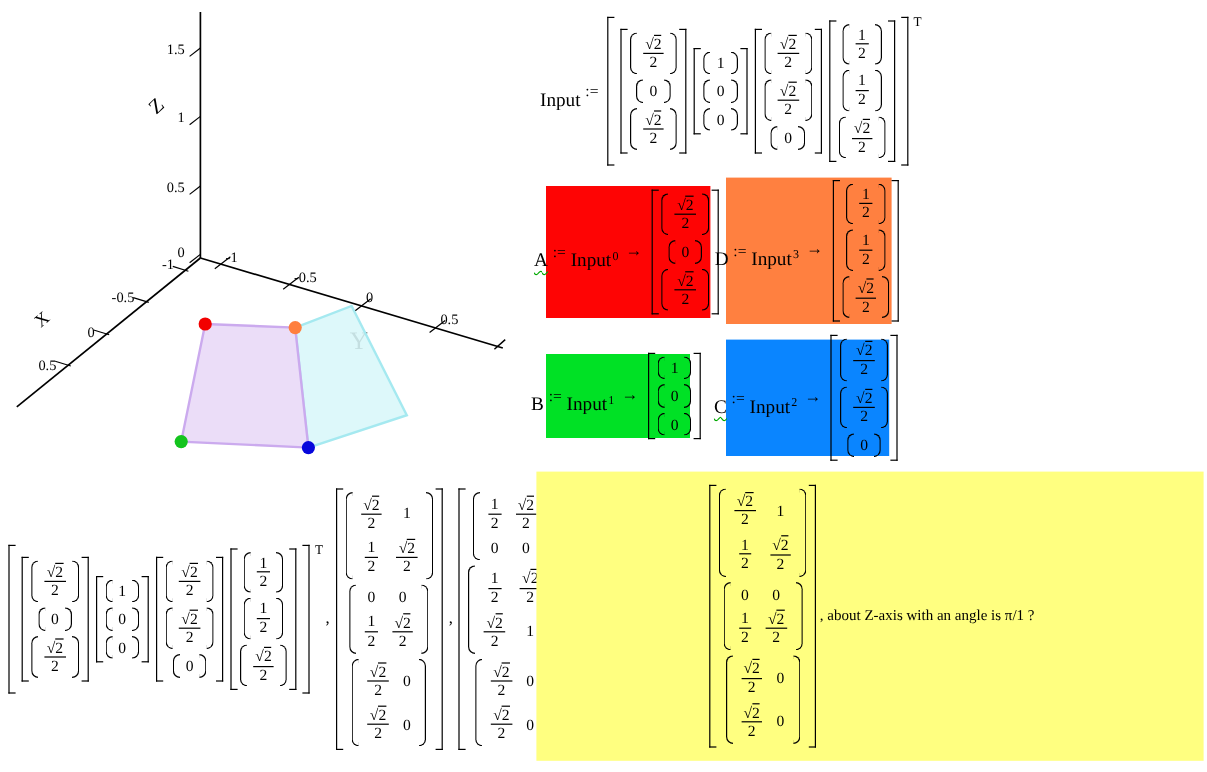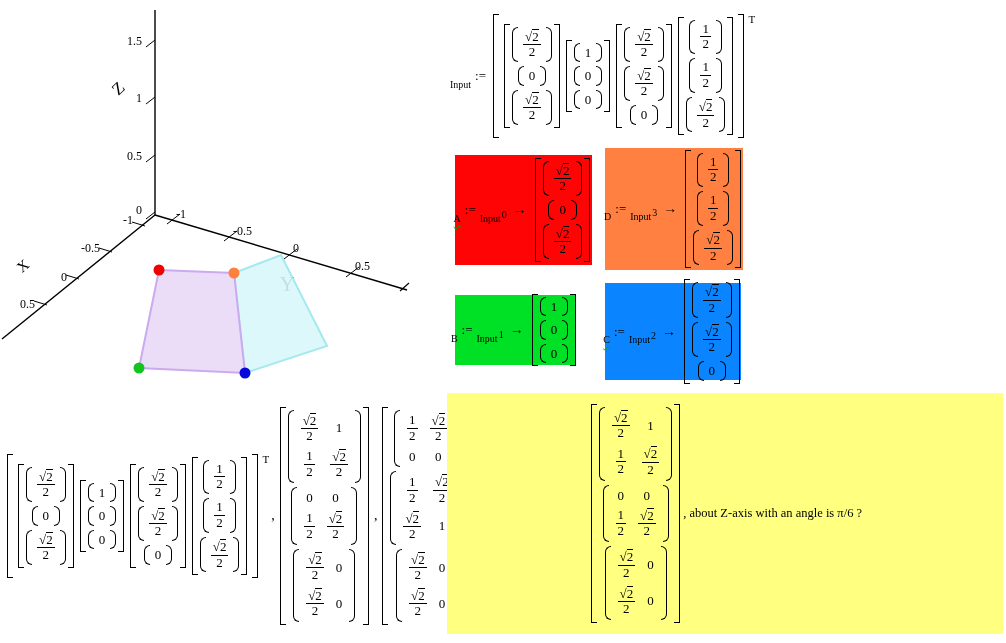--- a/index.html
+++ b/index.html
@@ -23,36 +23,36 @@
   .tk{font-size:13px;line-height:1.2;}
   .frac{display:inline-flex;flex-direction:column;align-items:center;font-size:13px;line-height:1.15;}
   .num{border-bottom:1px solid #000;padding:0 2px;display:inline-flex;align-items:flex-end;}
   .den{padding:0 2px;}
   .rad{line-height:1.1;}
   .ovl{border-top:1px solid #000;line-height:1.1;}
   .g2{display:grid;grid-template-columns:auto auto;gap:5px 12px;align-items:center;justify-items:center;padding:1px 2px;}
   .sup{font-size:11px;align-self:flex-start;margin:-1px 0 0 1px;}
   .subsc{font-size:10px;position:relative;top:4px;margin:0 1px;}
   .asn{margin:0 4px;font-size:13px;}
-  .lbl{font-size:10px;margin-top:16px;}
+  .lbl{font-size:16px;margin-top:16px;}
   .arrow{margin:0 5px;font-size:14px;}
   .comma{font-size:14px;margin:0 2px;align-self:center;}
   .defbox{position:absolute;display:flex;align-items:center;justify-content:center;font-size:13px;}
   .sq-un{text-decoration:underline;text-decoration-style:wavy;text-decoration-color:#00a800;
          text-decoration-thickness:1px;text-underline-offset:3px;}
   #question-box{position:absolute;display:flex;align-items:center;justify-content:center;
                 font-size:12.5px;white-space:nowrap;}
   #input-region{display:flex;align-items:center;}
   #bottom-expr{display:flex;align-items:center;}
   svg text{font-family:"Liberation Serif",serif;}
 </style>
 </head>
 <body>
 
-<div class="abs" style="left:0;top:0;width:440px;height:400px;">
+<div class="abs" style="left:12px;top:0;width:440px;height:400px;">
 <svg width="440" height="400" viewBox="0 0 440 400">
 
   <line x1="155" y1="10" x2="155" y2="215" stroke-width="1.4" stroke="#000000"></line>
   <line x1="155" y1="215" x2="2" y2="339" stroke-width="1.4" stroke="#000000"></line>
   <line x1="155" y1="215" x2="407" y2="290" stroke-width="1.4" stroke="#000000"></line>
   <line x1="400" y1="291" x2="409" y2="283" stroke-width="1.2" stroke="#000000"></line>
 
   <line x1="155" y1="40" x2="146" y2="47" stroke="#000"></line>
   <line x1="155" y1="97" x2="146" y2="104" stroke="#000"></line>
   <line x1="155" y1="155" x2="146" y2="162" stroke="#000"></line>
@@ -788,14 +788,14 @@
                   </span>
                   <span class="den">2</span>
                 </span>
                 <span class="tk">0</span>
               </span>
             </span>
             <span class="pr"></span>
           </span>
         </span>
       </span></span>
-  <span>, about Z-axis with an angle is π/6 ?</span>
+  <span>, about Z-axis with an angle is π/1 ?</span>
 </div>
 
 </body></html>

